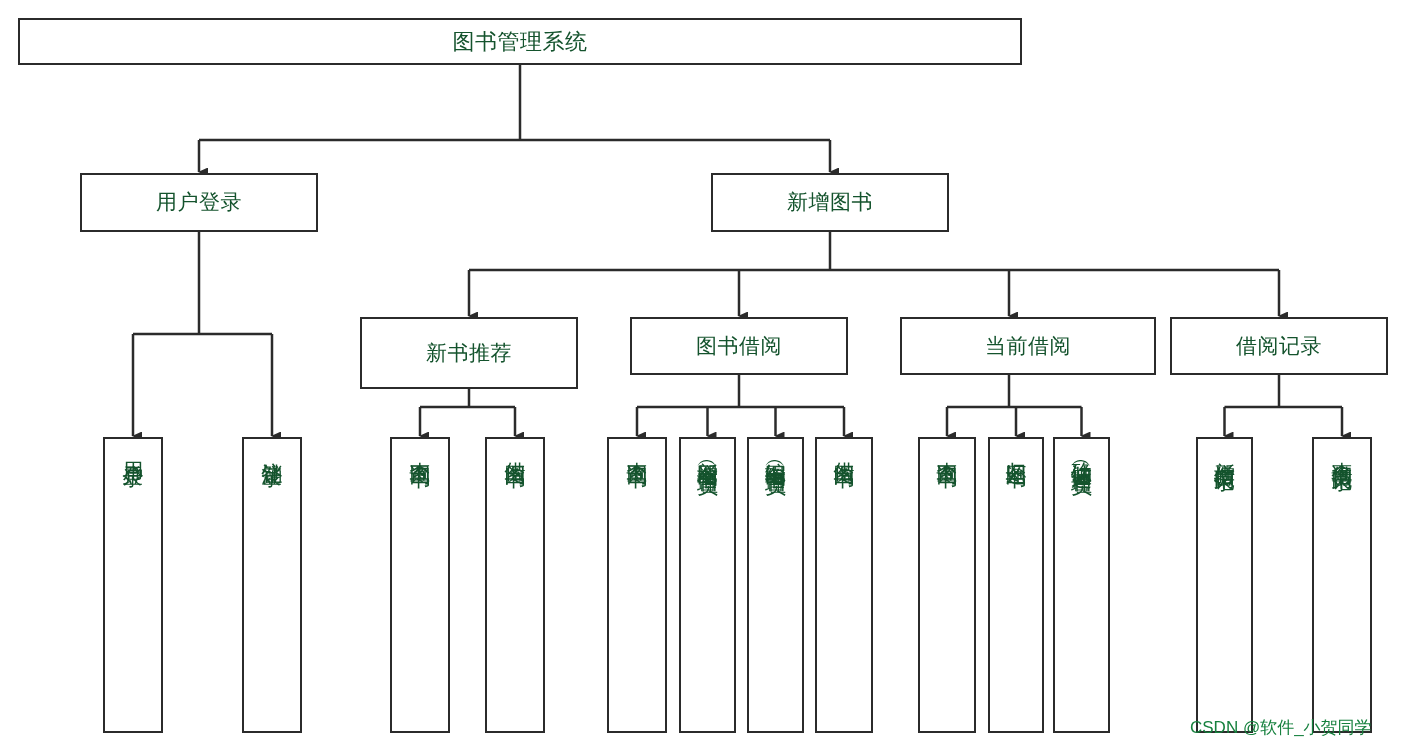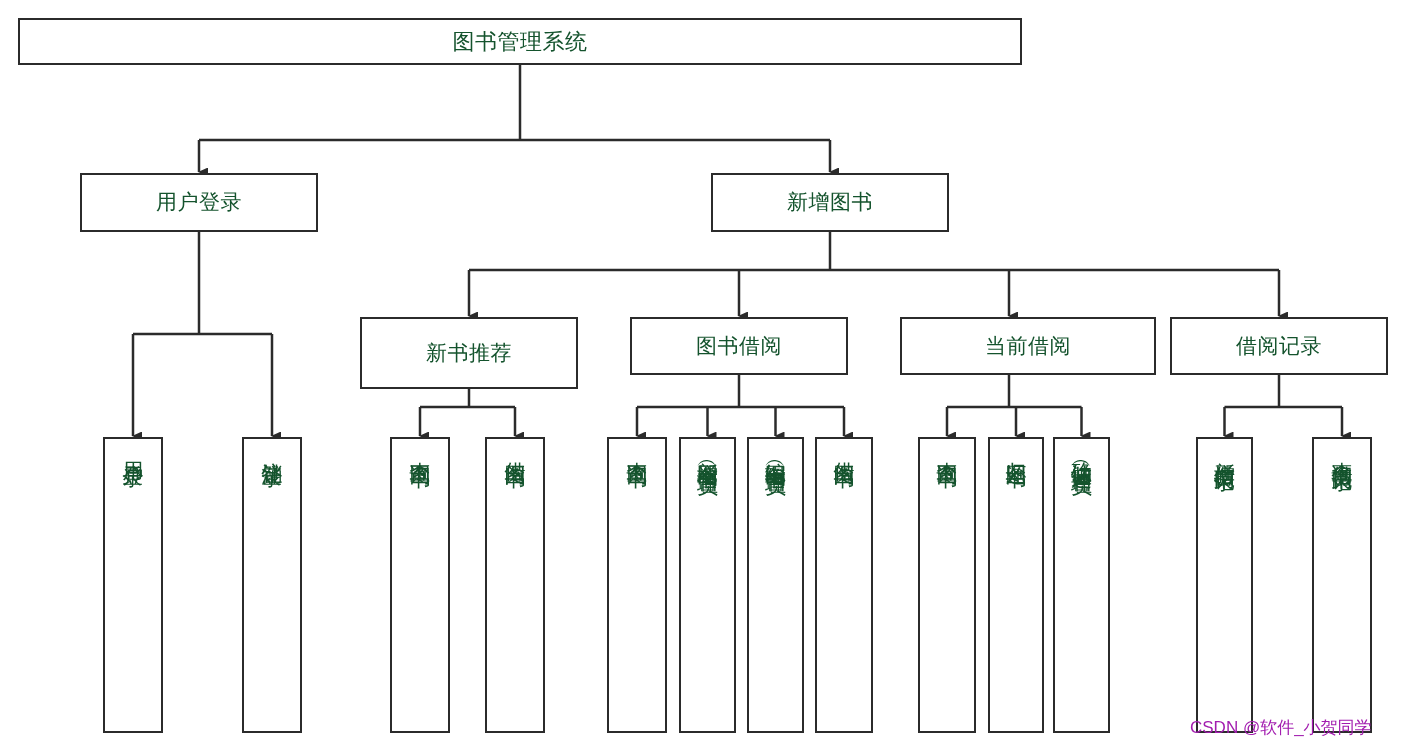--- a/index.html
+++ b/index.html
@@ -170,14 +170,14 @@
         <span class="label">确认归还（管理员）</span>
       </div>
       <div class="node vertical" style="left: 1196px; top: 437px; width: 57px; height: 296px;">
         <span class="label">新增借阅记录</span>
       </div>
       <div class="node vertical" style="left: 1312px; top: 437px; width: 60px; height: 296px;">
         <span class="label">查询借阅记录</span>
       </div>
     </div>
 
-  <div class="watermark" style="left: 1190px; top: 716px; color: #a21caf;">CSDN @软件_小贺同学</div>
+  <div class="watermark" style="left: 1190px; top: 716px; color: #15803d;">CSDN @软件_小贺同学</div>
 </div>
 
 </body></html>

